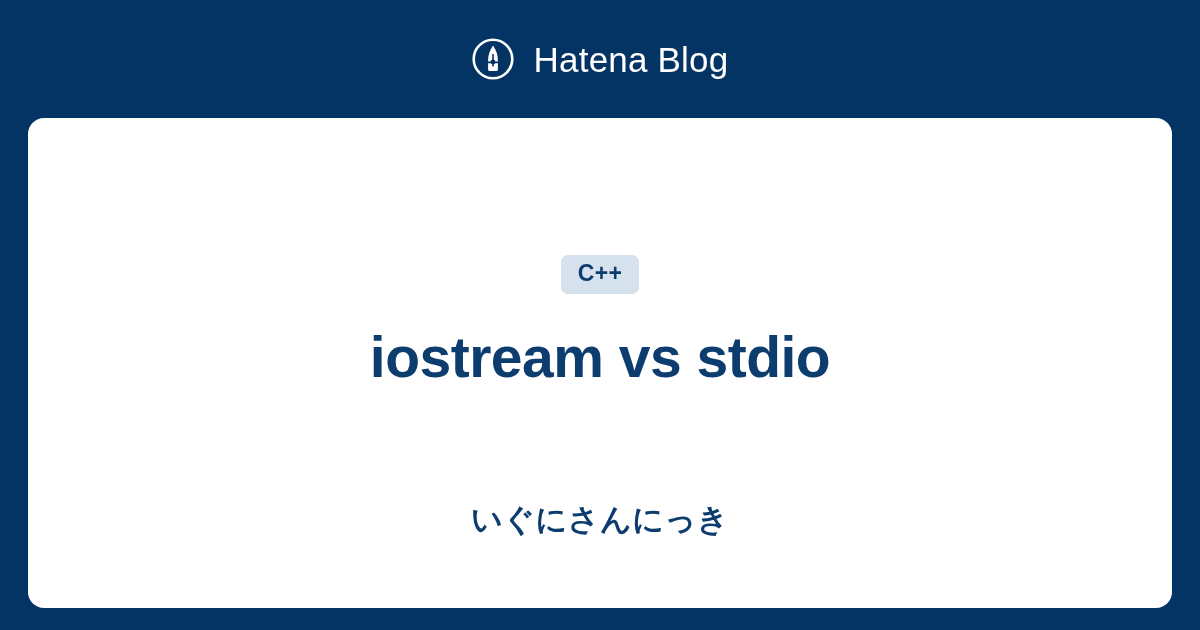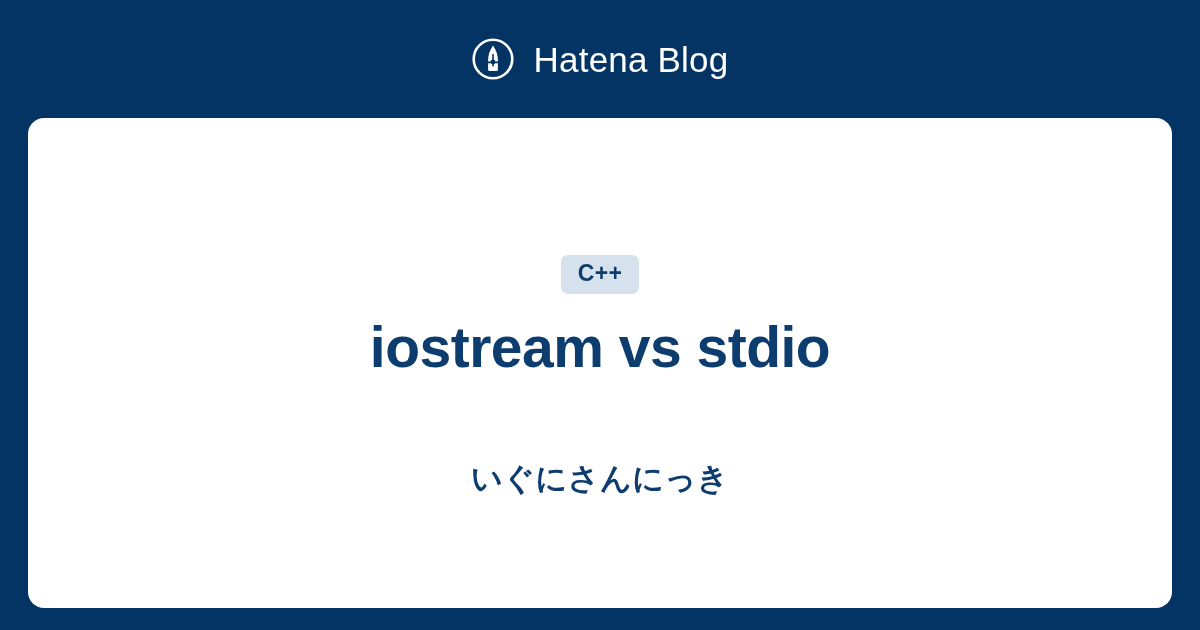--- a/index.html
+++ b/index.html
@@ -76,32 +76,32 @@
     font-size: 23px;
     font-weight: 700;
     border-radius: 7px;
     padding: 7px 17px 9px 17px;
     line-height: 1;
     letter-spacing: 0.3px;
     white-space: nowrap;
   }
 
   .entry-title {
-    margin-top: 22px;
+    margin-top: 32px;
     color: #0d3c6e;
     font-size: 57px;
     font-weight: 700;
     line-height: 1.1;
     letter-spacing: -0.5px;
     text-align: center;
     white-space: nowrap;
   }
 
   .blog-title {
-    margin-top: 43px;
+    margin-top: 74px;
     color: #0d3c6e;
     font-size: 31px;
     font-weight: 700;
     line-height: 1.2;
     text-align: center;
     letter-spacing: 0.5px;
     white-space: nowrap;
   }
 </style>
 </head>

